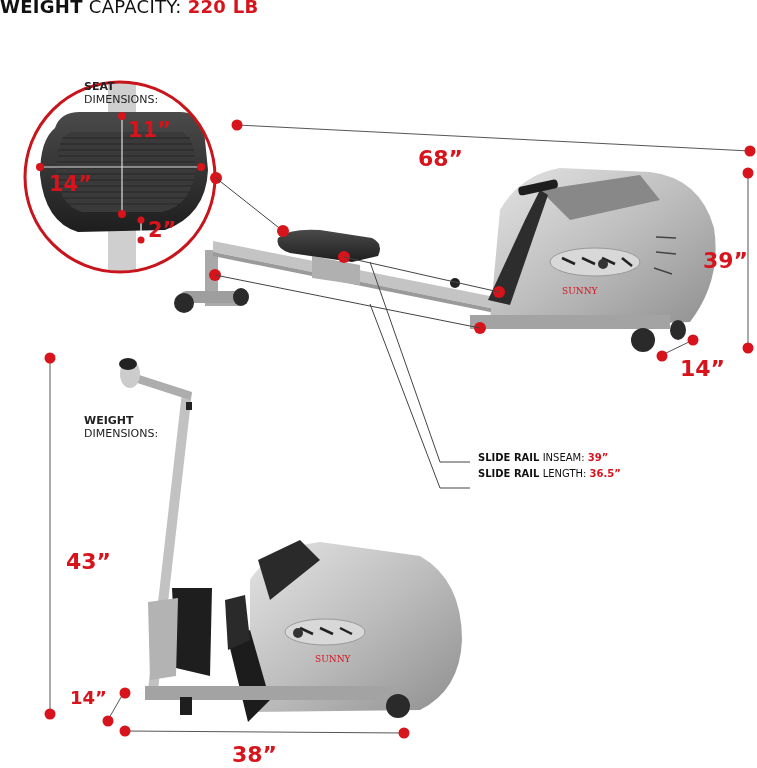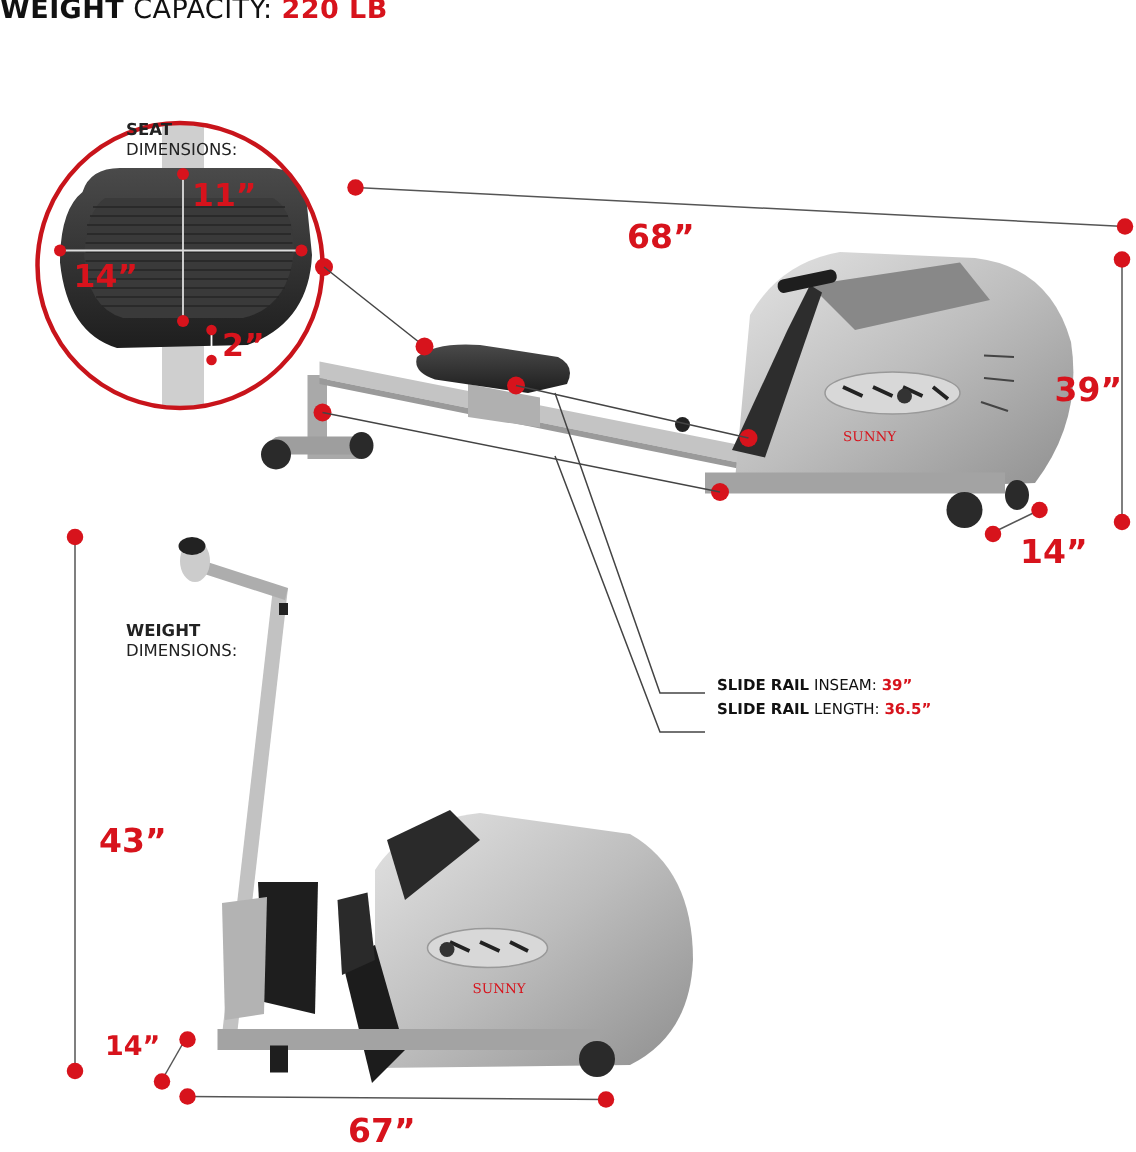--- a/index.html
+++ b/index.html
@@ -190,13 +190,13 @@
   <span>LENGTH:</span>
   <span class="red">36.5”</span>
 </div>
 
 <div class="abs cap" style="left:84px;top:414px;width:90px;">
   <div class="b">WEIGHT</div>
   <div>DIMENSIONS:</div>
 </div>
 <div class="abs dimlbl" style="left:66px;top:513px;margin-top:36px;">43”</div>
 <div class="abs dimlbl" style="left:70px;top:687px;font-size:18px;">14”</div>
-<div class="abs dimlbl" style="left:232px;top:742px;">67”</div>
+<div class="abs dimlbl" style="left:232px;top:742px;">38”</div>
 
 </body></html>

